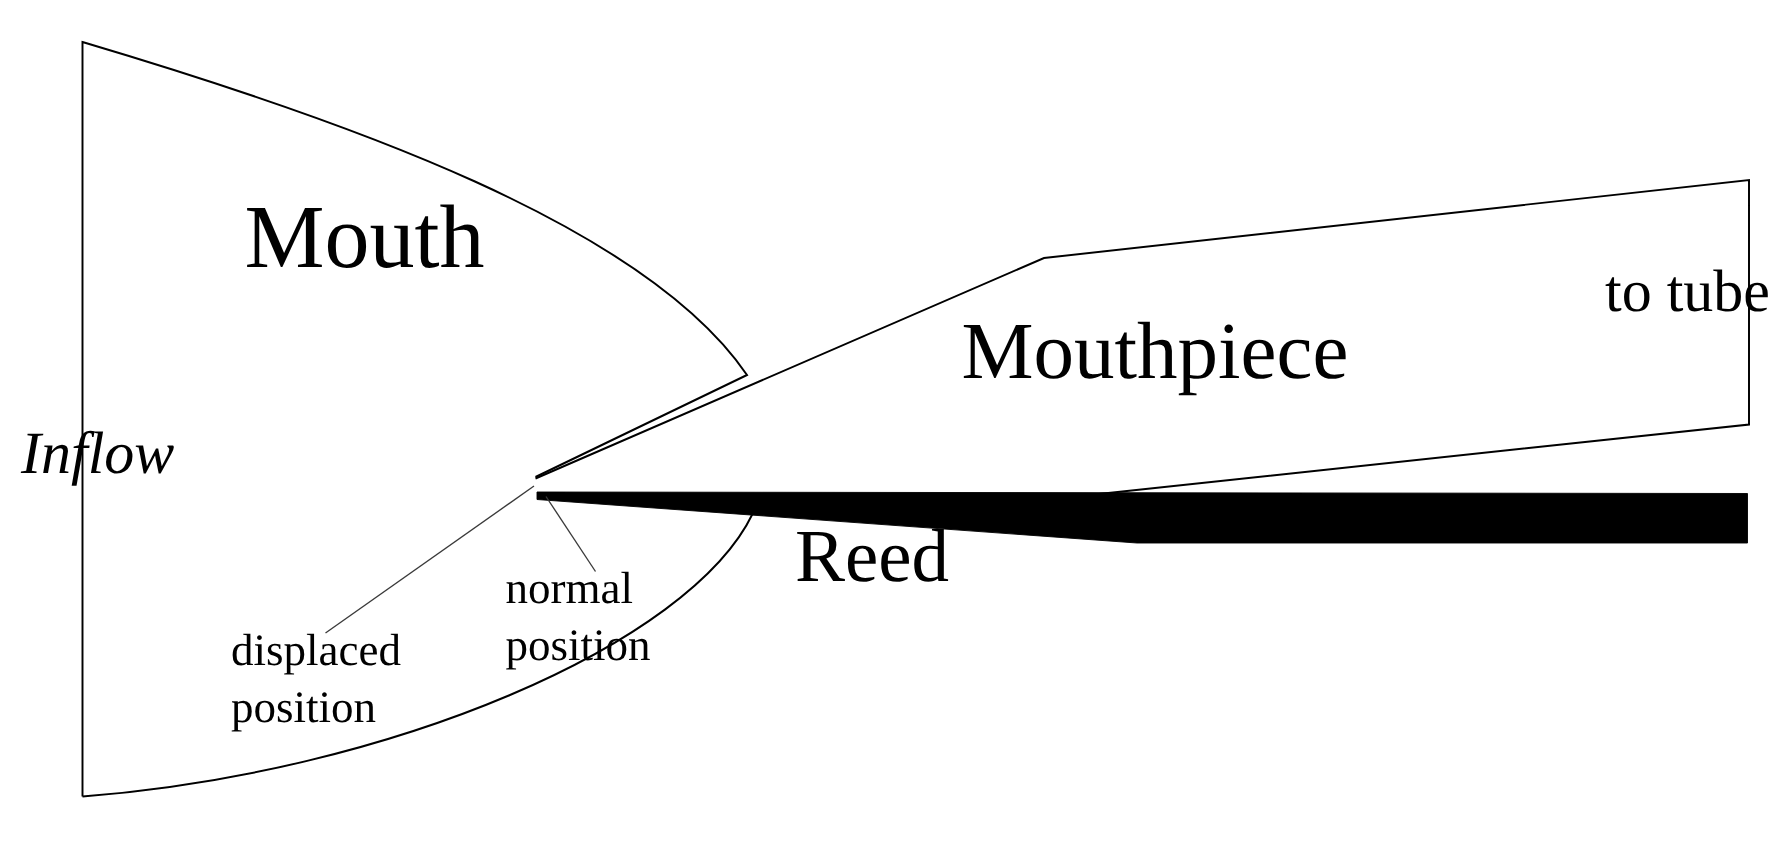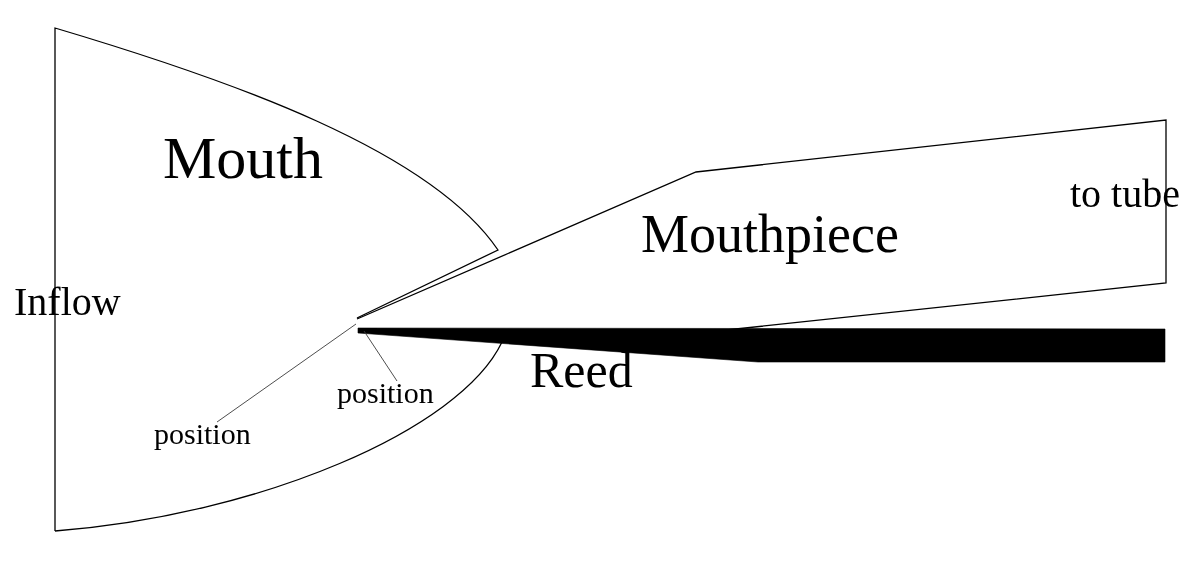--- a/index.html
+++ b/index.html
@@ -41,21 +41,21 @@
   }
   .lbl {
     position: absolute;
     line-height: 1;
     white-space: nowrap;
     color: #000000;
   }
   .lbl-mouth      { left: 163px;  top: 128px; font-size: 60px; }
   .lbl-mouthpiece { left: 641px;  top: 207px; font-size: 54px; }
   .lbl-reed       { left: 530px;  top: 345px; font-size: 50px; }
-  .lbl-inflow     { left: 14px;   top: 282px; font-size: 40px; }
+  .lbl-inflow     { left: 14px;   top: 282px; font-size: 40px; font-style: italic; }
   .lbl-totube     { left: 1070px; top: 174px; font-size: 40px; }
   .lbl-stack      { font-size: 30px; line-height: 38px; }
   .lbl-normal     { left: 337px;  top: 374px; }
   .lbl-displaced  { left: 154px;  top: 415px; }
 </style>
 </head>
 <body>
 
 <div class="diagram">
 
@@ -77,20 +77,22 @@
 
   <div class="lbl lbl-mouth">Mouth</div>
 
   <div class="lbl lbl-reed">Reed</div>
 
   <div class="lbl lbl-inflow">Inflow</div>
 
   <div class="lbl lbl-totube">to tube</div>
 
   <div class="lbl lbl-stack lbl-normal">
+    <div>normal</div>
     <div>position</div>
   </div>
 
   <div class="lbl lbl-stack lbl-displaced">
+    <div>displaced</div>
     <div>position</div>
   </div>
 
 </div>
 
 </body></html>

